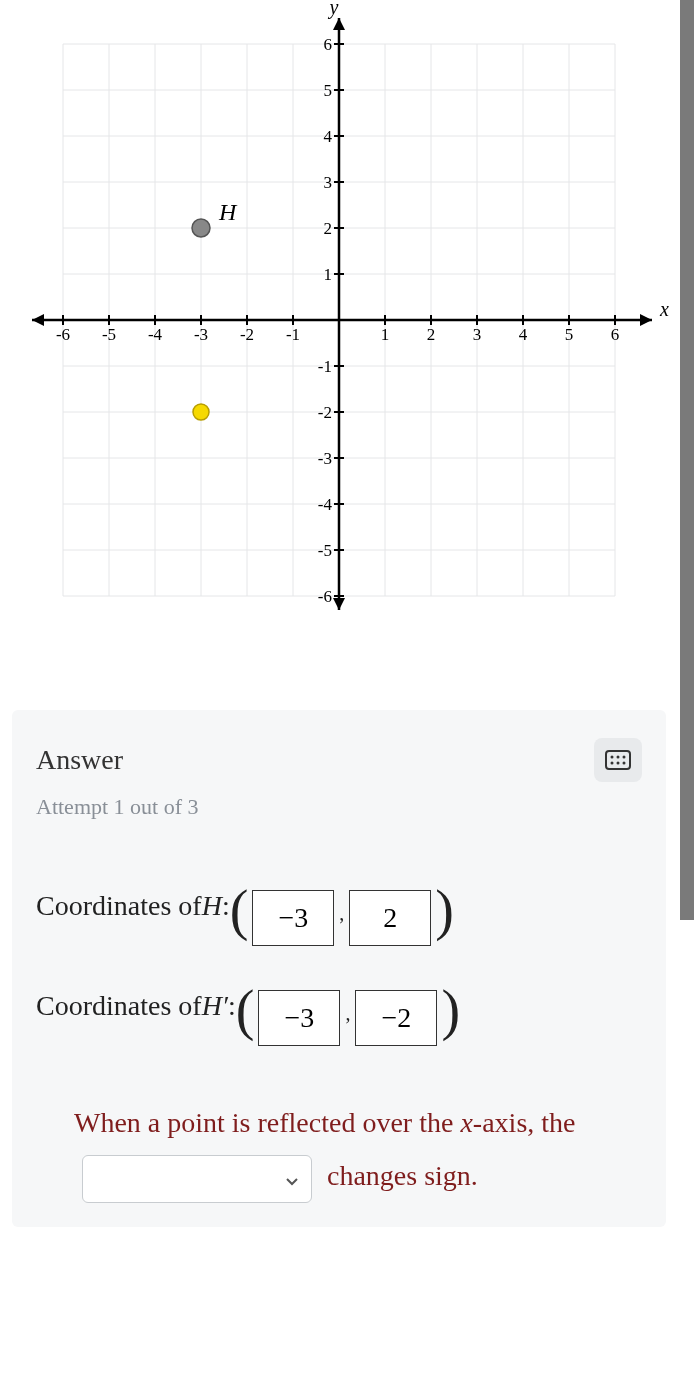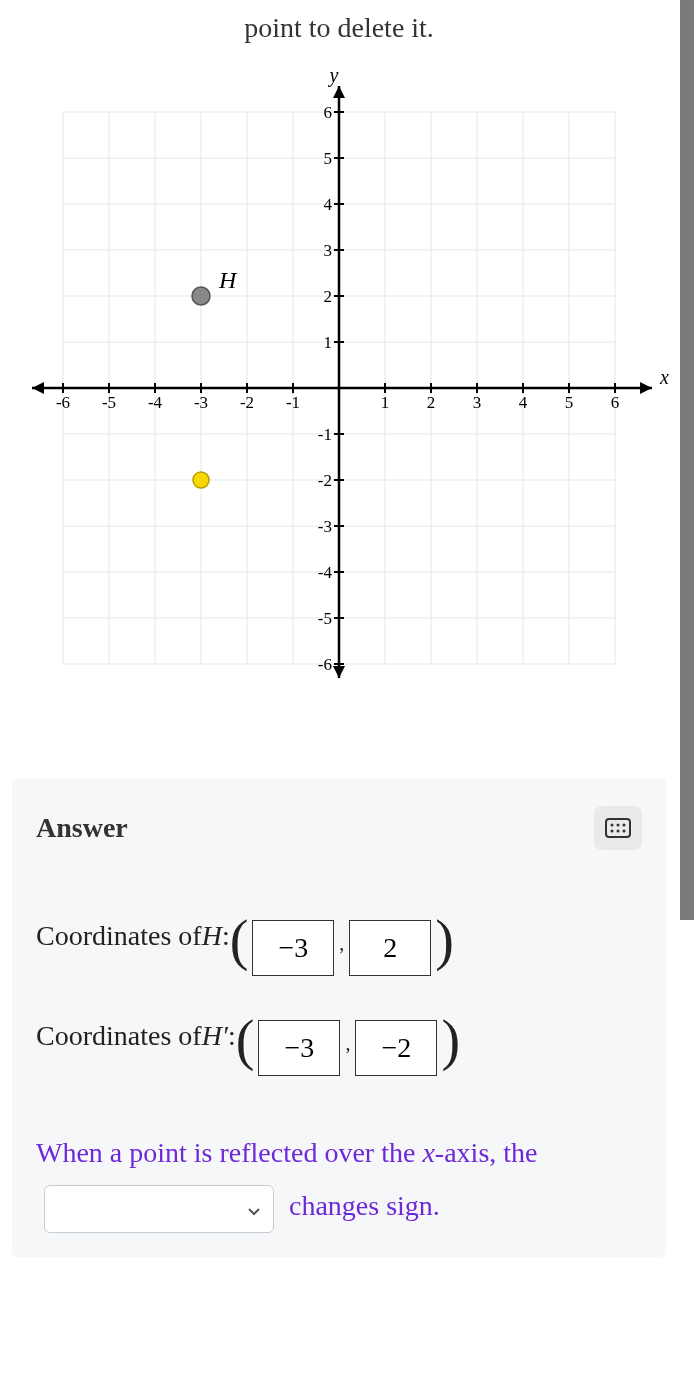--- a/index.html
+++ b/index.html
@@ -43,21 +43,21 @@
     border-radius: 6px;
     padding: 28px 24px 24px 24px;
   }
   .answer-header {
     display: flex;
     justify-content: space-between;
     align-items: center;
   }
   .answer-title {
     font-size: 28px;
-    font-weight: bold;
+    font-weight: normal;
     color: #333;
   }
   .keypad-btn {
     width: 48px;
     height: 44px;
     background: #e8eaec;
     border-radius: 8px;
     display: flex;
     align-items: center;
     justify-content: center;
@@ -101,22 +101,23 @@
   }
   .comma {
     font-size: 20px;
     margin: 0 1px;
     position: relative;
     top: 12px;
   }
   .reflect-text {
     margin-top: 50px;
     font-size: 28px;
-    color: #6d28d9;
+    color: #7f1d1d;
     line-height: 1.9;
+    margin-left: 38px;
   }
   .reflect-text .mathvar { font-size: 28px; }
   .select-wrap {
     display: inline-flex;
     align-items: center;
     vertical-align: middle;
     border: 1px solid #c8ccd0;
     background: #fff;
     border-radius: 6px;
     height: 48px;
@@ -125,21 +126,20 @@
     justify-content: flex-end;
     cursor: pointer;
     margin: 0 8px;
   }
   .chev { color: #555; }
 </style>
 </head>
 <body>
 
 <div class="content">
-  <div class="instruction">point to delete it.</div>
 
   <div class="graph-container">
     <svg class="graph-svg" width="670" height="640" viewBox="0 0 670 640">
 
       <g>
 
         <line x1="59" y1="44" x2="59" y2="596" stroke="#e5e6e8" stroke-width="1"></line>
         <line x1="105" y1="44" x2="105" y2="596" stroke="#e5e6e8" stroke-width="1"></line>
         <line x1="151" y1="44" x2="151" y2="596" stroke="#e5e6e8" stroke-width="1"></line>
         <line x1="197" y1="44" x2="197" y2="596" stroke="#e5e6e8" stroke-width="1"></line>
@@ -252,20 +252,21 @@
           <rect x="1" y="1" width="24" height="18" rx="3" fill="none" stroke="#333" stroke-width="2"></rect>
           <circle cx="7" cy="7" r="1.5" fill="#333"></circle>
             <circle cx="13" cy="7" r="1.5" fill="#333"></circle>
             <circle cx="19" cy="7" r="1.5" fill="#333"></circle>
           <circle cx="7" cy="13" r="1.5" fill="#333"></circle>
             <circle cx="13" cy="13" r="1.5" fill="#333"></circle>
             <circle cx="19" cy="13" r="1.5" fill="#333"></circle>
         </svg>
       </div>
     </div>
+    <div class="attempt">Attempt 1 out of 3</div>
 
     <div class="coord-row">
       <span>Coordinates of </span>
       <span class="mathvar">H</span>
       <span>: </span>
       <span class="paren">(</span>
       <input class="coord-input" value="−3" style="">
       <span class="comma">,</span>
       <input class="coord-input" value="2" style="">
       <span class="paren">)</span>

